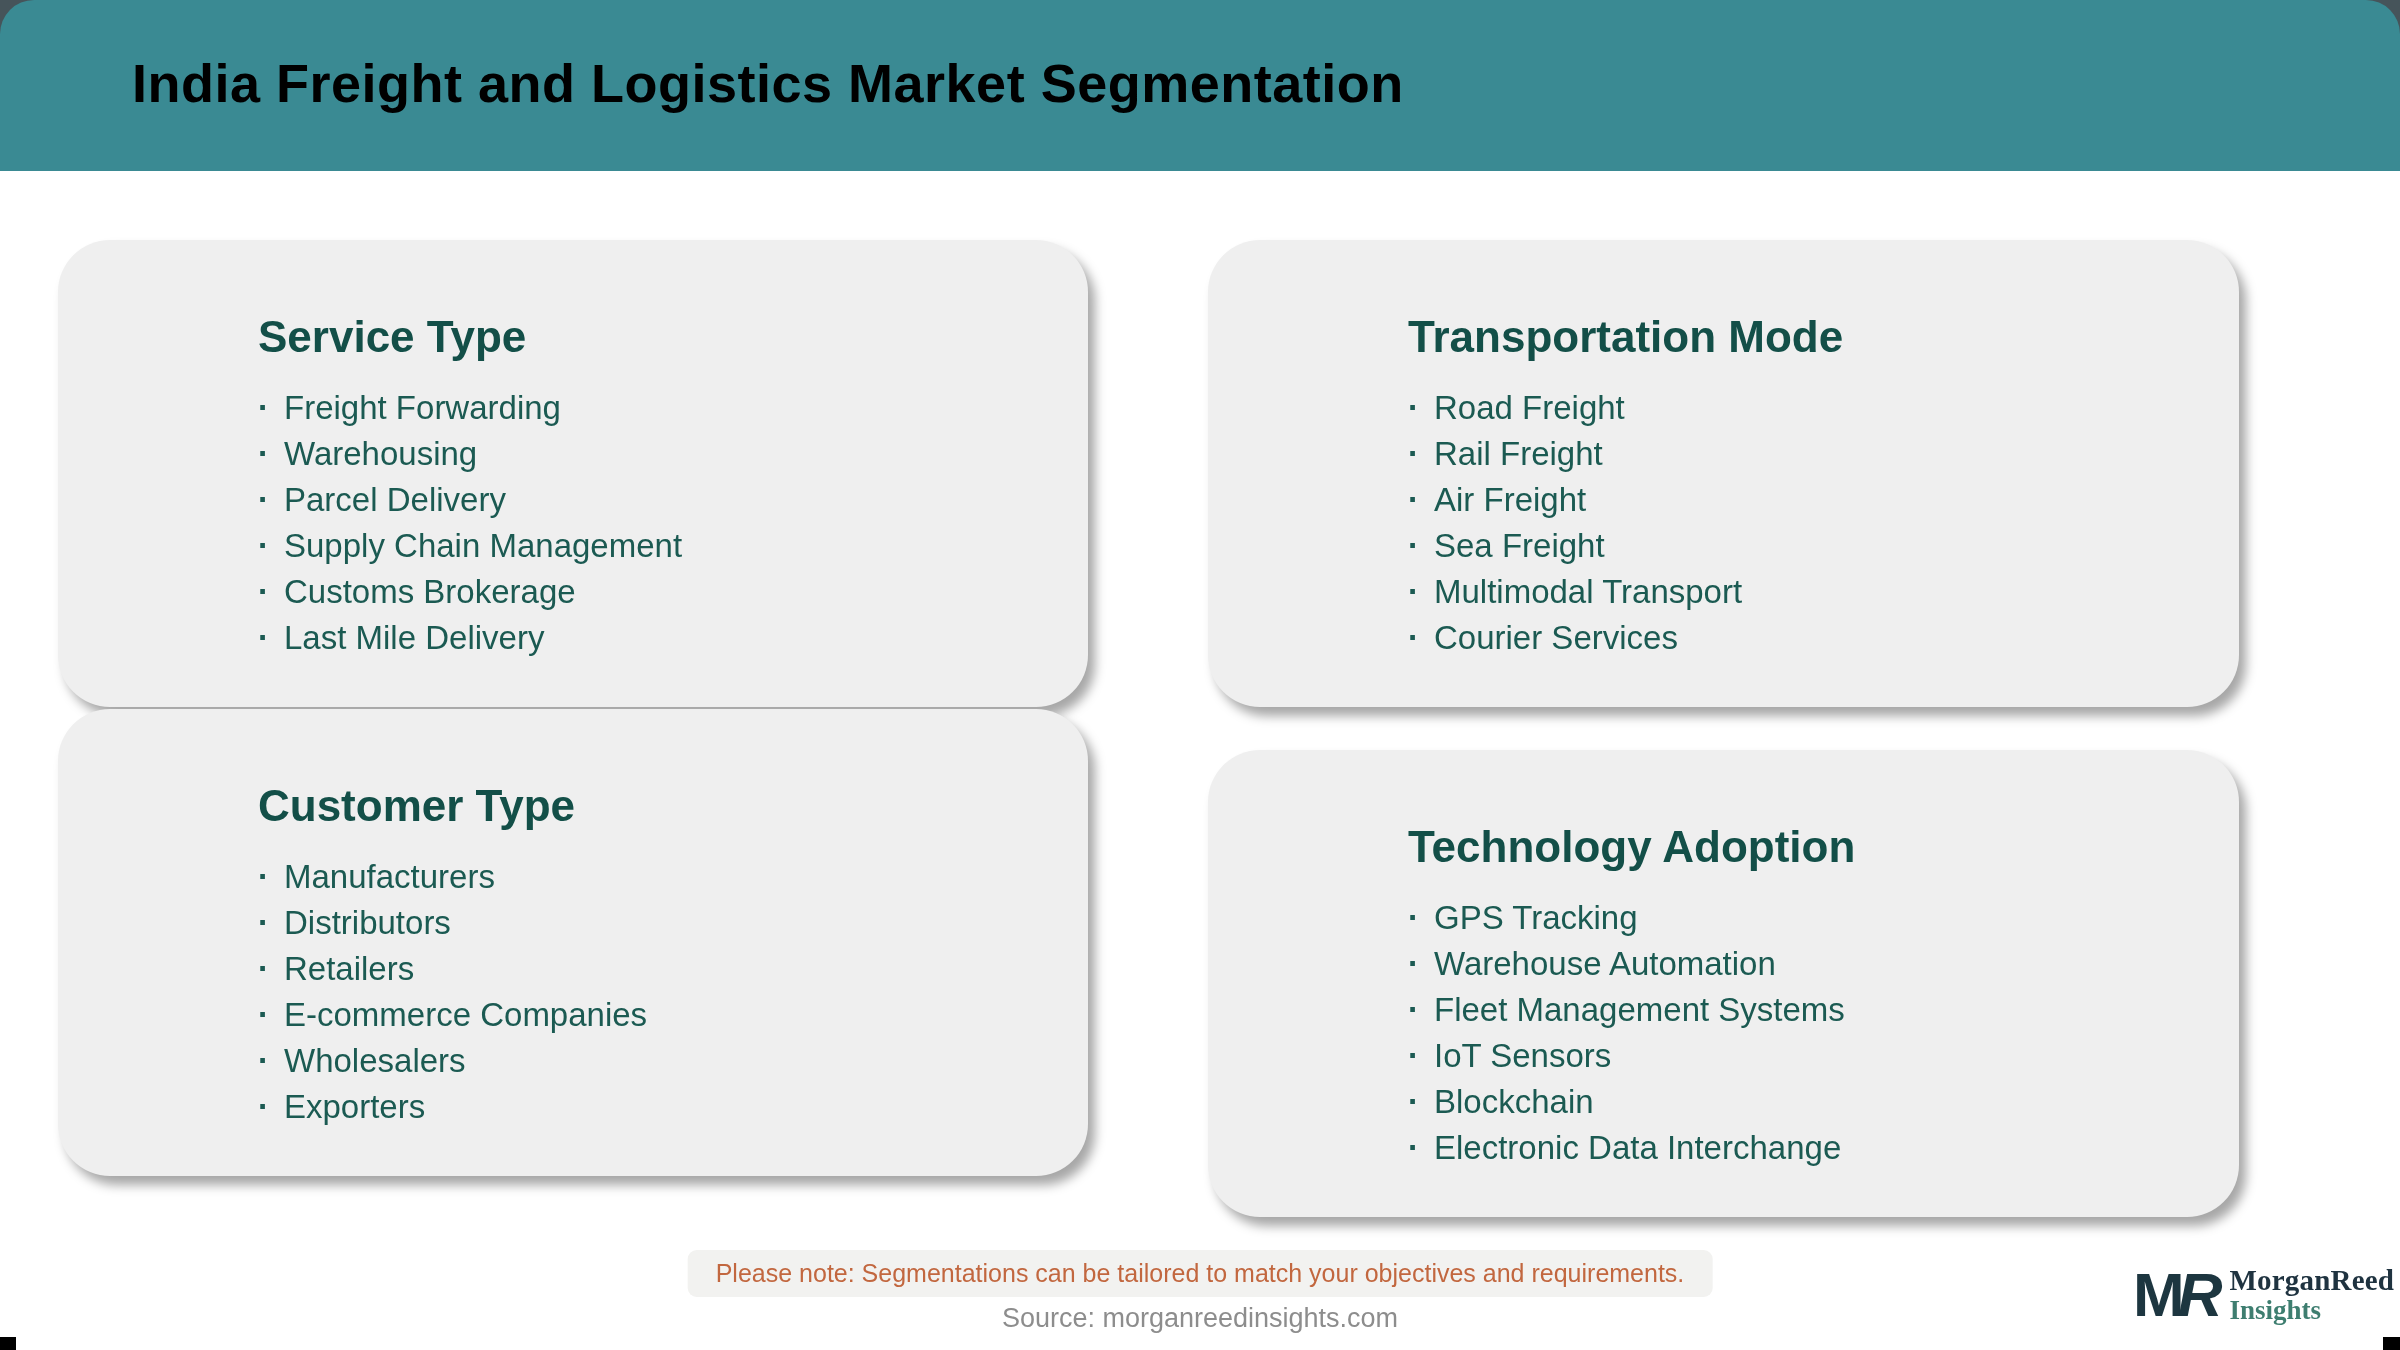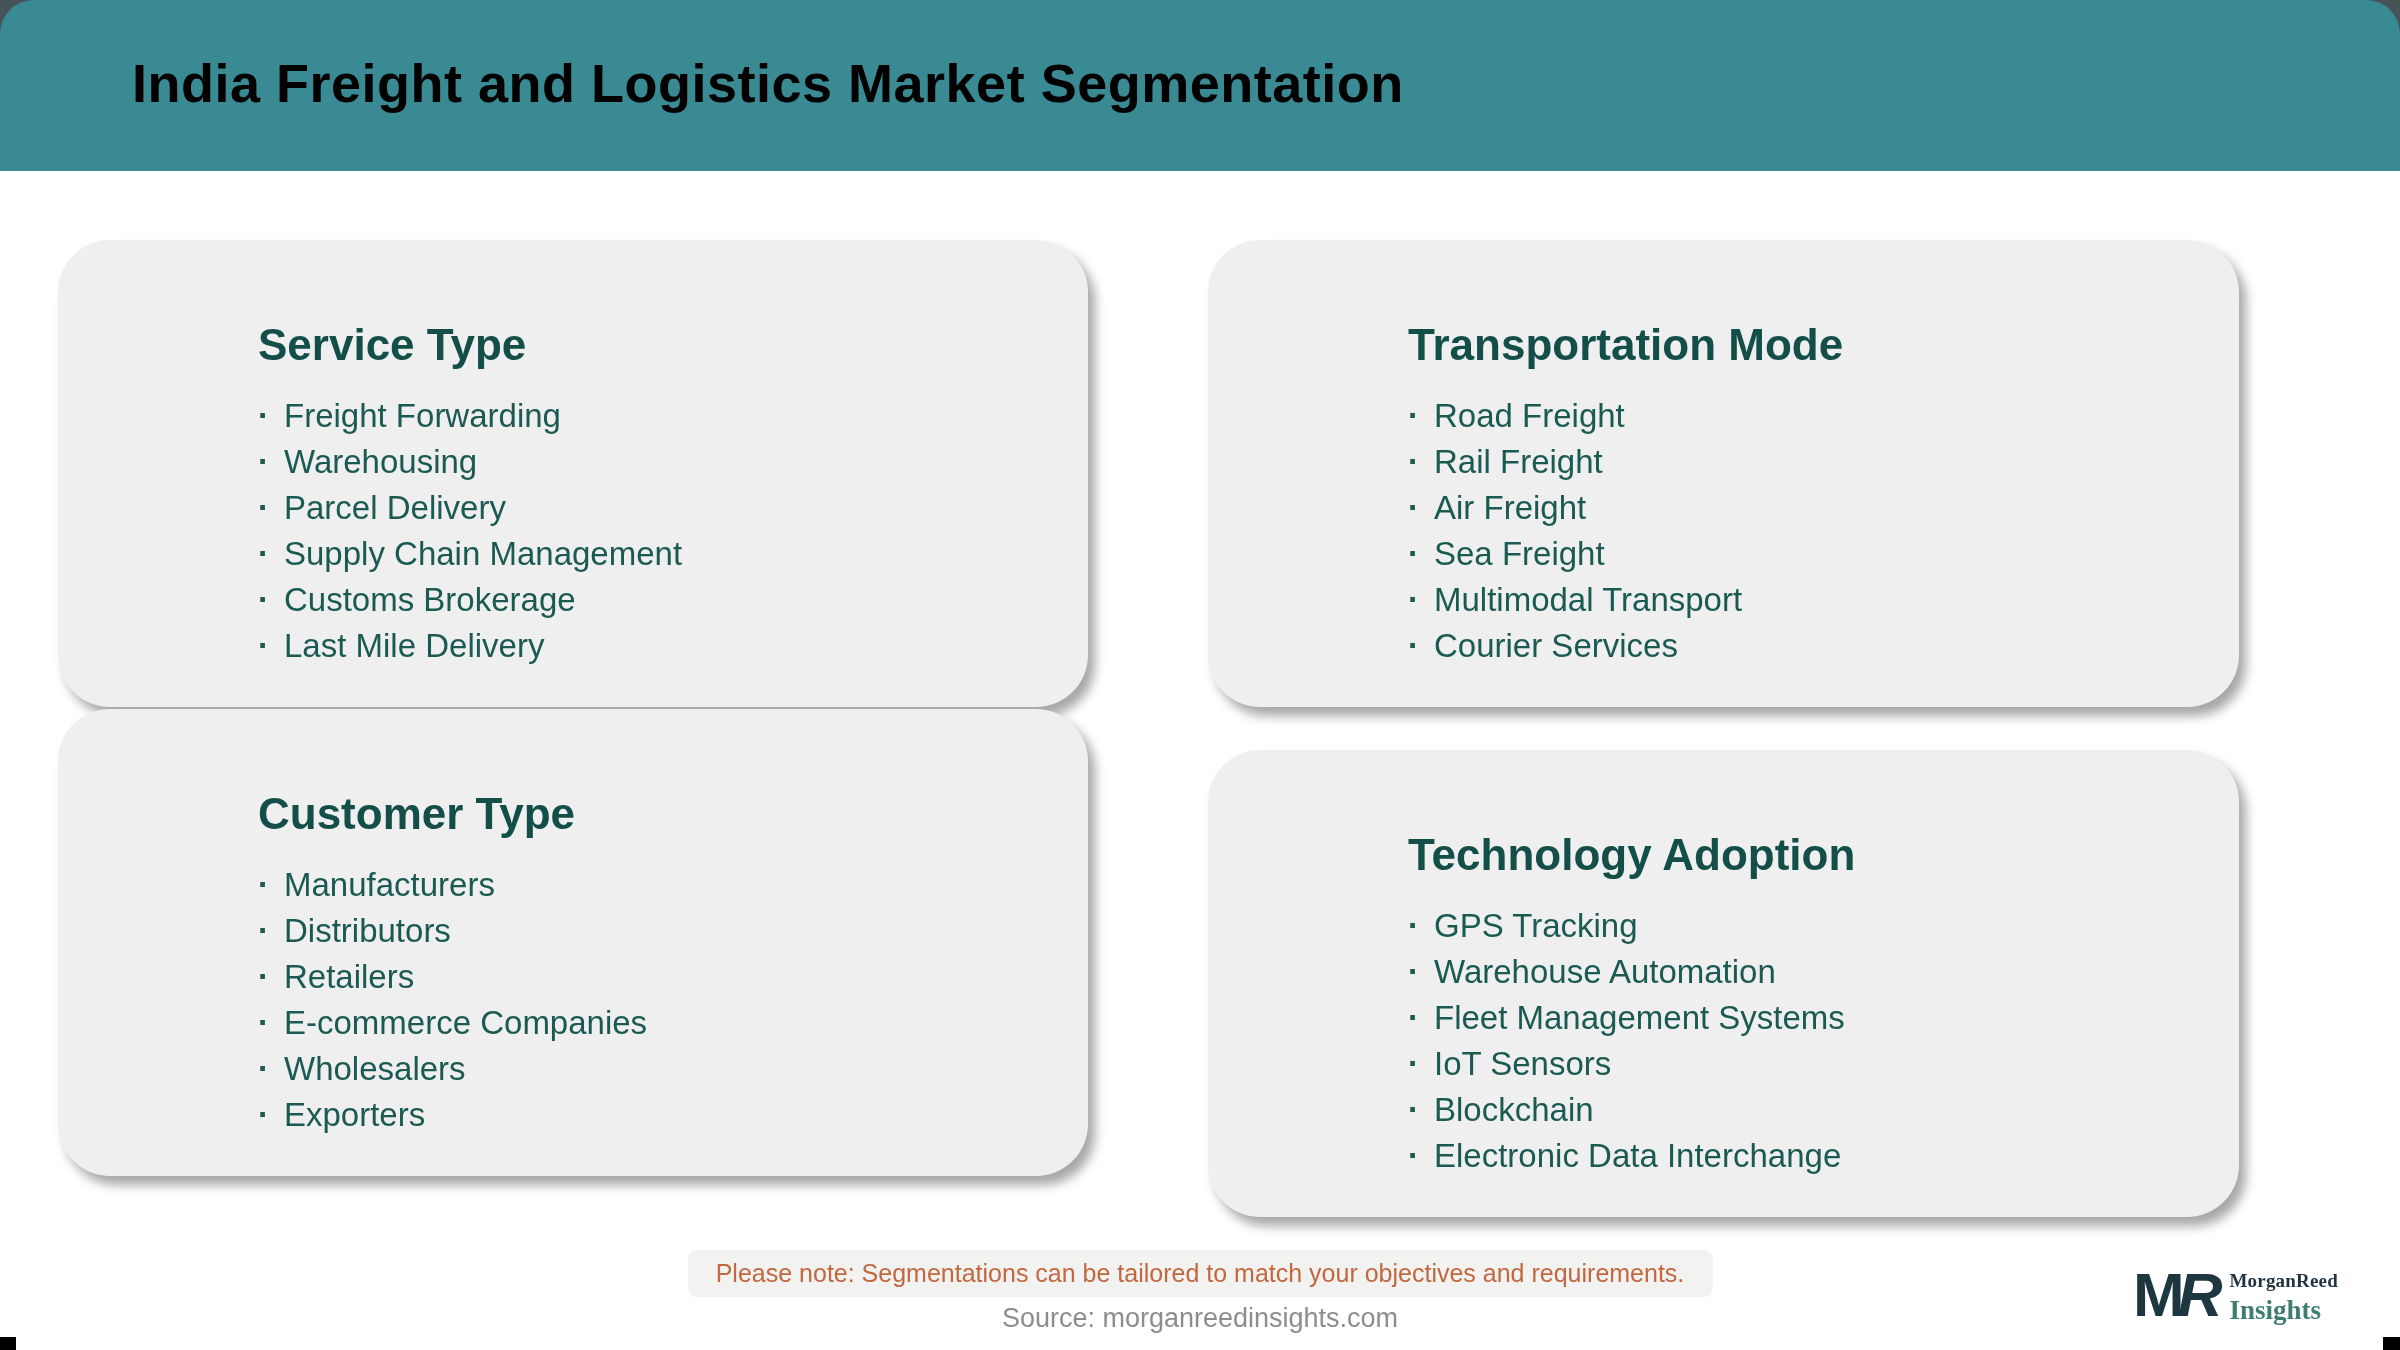--- a/index.html
+++ b/index.html
@@ -26,21 +26,21 @@
     position:absolute;box-sizing:border-box;
     background:#efefef;border-radius:52px;
     box-shadow:7px 9px 11px rgba(0,0,0,0.35);
     padding:64px 40px 0 200px;
   }
   .card.c0{left:58px;top:240px;width:1030px;height:467px;}
   .card.c1{left:1208px;top:240px;width:1031px;height:467px;}
   .card.c2{left:58px;top:709px;width:1030px;height:467px;}
   .card.c3{left:1208px;top:750px;width:1031px;height:467px;}
   .card h2{
-    margin:16px 0 22px 0;color:#134f48;font-size:44px;font-weight:700;line-height:1.15;
+    margin:8px 0 22px 0;color:#134f48;font-size:44px;font-weight:700;line-height:1.15;
   }
   .card ul{
     margin:0;padding:0;list-style:none;
     color:#1b5a52;font-size:33px;line-height:46px;font-weight:400;
   }
   .card li::before{content:"·";margin-right:15px;font-weight:700;}
   
   .note{
     position:absolute;top:1250px;left:50%;transform:translateX(-50%);
     height:47px;line-height:47px;padding:0 28px;white-space:nowrap;
@@ -51,21 +51,21 @@
     color:#8d8d8d;font-size:27px;
   }
   
   .logo{position:absolute;left:2133px;top:1264px;display:flex;align-items:center;z-index:2;}
   .monogram{
     color:#1d3640;font-size:62px;font-weight:900;letter-spacing:-7px;
     line-height:62px;margin-right:14px;font-family:"Liberation Sans", sans-serif;text-align:center;
   }
   .monogram .r{font-style:italic;}
   .logo-text{display:flex;flex-direction:column;font-family:"Liberation Serif", serif;}
-  .logo-text .name{color:#1f3340;font-size:19px;font-weight:700;line-height:31px;letter-spacing:0.2px;}
+  .logo-text .name{color:#1f3340;font-size:29px;font-weight:700;line-height:31px;letter-spacing:0.2px;}
   .logo-text .suffix{color:#3e7e70;font-size:27px;line-height:29px;font-weight:bold;}
   
   .edge-mark{position:absolute;background:#000;height:13px;bottom:0;}
   .edge-mark.left{left:0;width:16px;}
   .edge-mark.right{right:0;width:17px;}
 </style>
 </head>
 <body>
 
 <div class="corner-dark left"></div>

